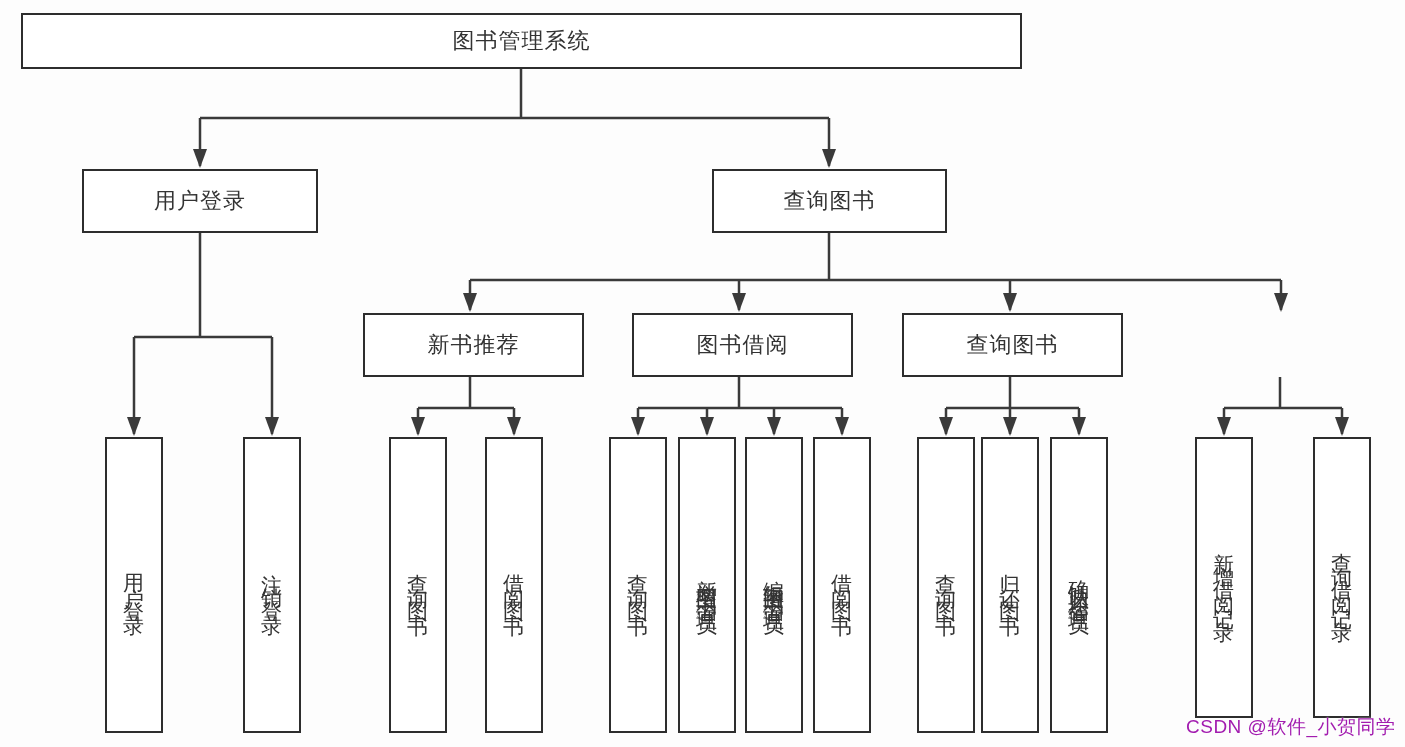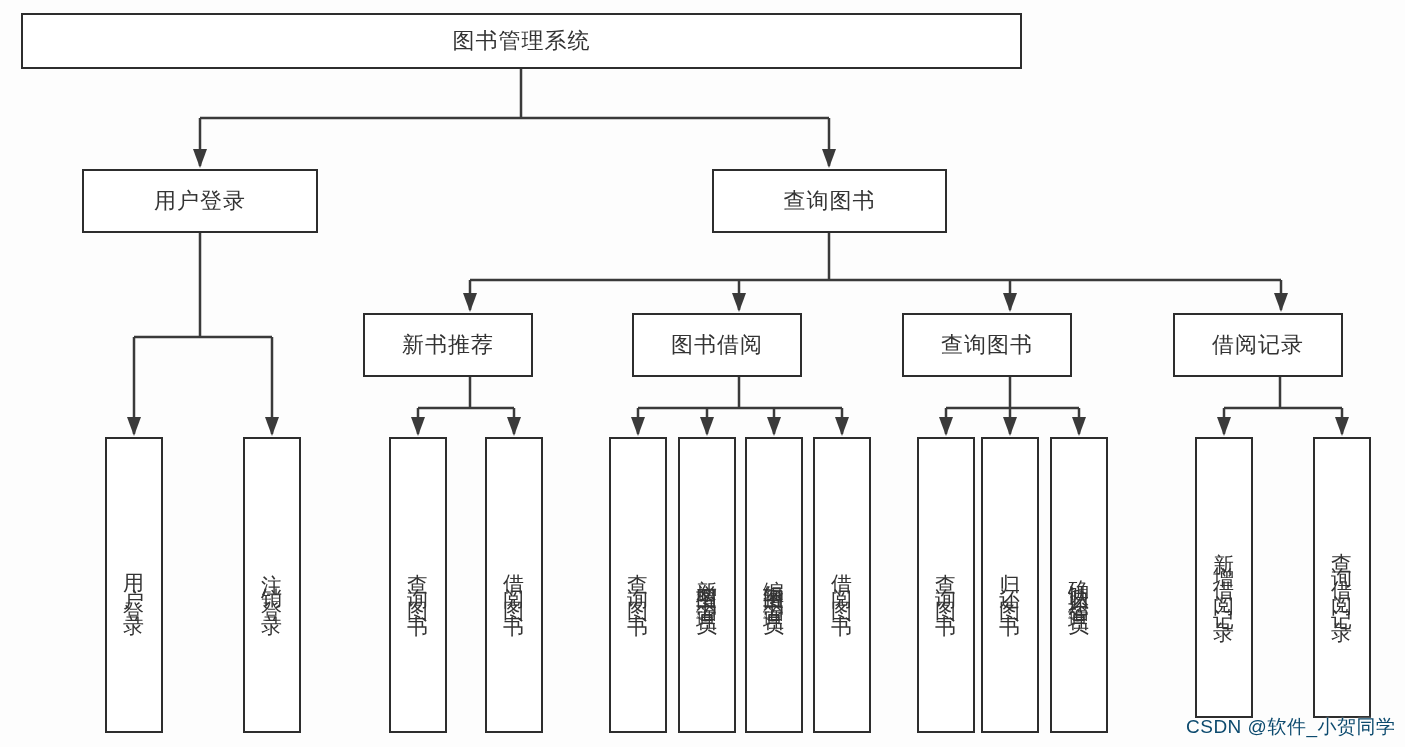--- a/index.html
+++ b/index.html
@@ -18,21 +18,21 @@
     border:2.5px solid #2d2d2d;
     display:flex;align-items:center;justify-content:center;
     color:#333333;
     font-size:22px;
     letter-spacing:1px;
     text-align:center;
   }
   .root{left:21px;top:13px;width:1001px;height:56px;}
   .n-user{left:82px;top:169px;width:236px;height:64px;}
   .n-book{left:712px;top:169px;width:235px;height:64px;}
-  .l2{top:313px;width:170px;height:64px;}
+  .l2{top:313px;width:221px;height:64px;}
   .n-g1{left:363px;}
   .n-g2{left:632px;text-align:right;}
   .n-g3{left:902px;}
   .n-g4{left:1173px;}
   .leaf{top:437px;width:58px;height:296px;font-size:21px;}
   .leaf .v{
     writing-mode:vertical-rl;
     text-orientation:mixed;
     letter-spacing:14px;
     line-height:1;
@@ -48,21 +48,21 @@
   .lf-3d{left:813px;}
   .lf-4a{left:917px;}
   .lf-4b{left:981px;}
   .lf-4c{left:1050px;}
   .lf-5a{left:1195px;height:281px;}
   .lf-5b{left:1313px;height:281px;}
   .watermark{
     position:absolute;
     left:1186px;top:714px;
     font-size:19px;
-    color:#0c4a6e;
+    color:#a21caf;
     letter-spacing:0.5px;
     text-shadow:0 0 2px #ffffff;
     white-space:nowrap;
   }
 </style>
 </head>
 <body>
 
 <div class="canvas">
 
@@ -110,21 +110,20 @@
   </svg>
 
   <div class="node root">图书管理系统</div>
 
   <div class="node n-user">用户登录</div>
   <div class="node n-book">查询图书</div>
 
   <div class="node l2 n-g1">新书推荐</div>
   <div class="node l2 n-g2">图书借阅</div>
   <div class="node l2 n-g3">查询图书</div>
-  <div class="node l2 n-g4">借阅记录</div>
 
   <div class="node leaf lf-1a">
     <span class="v">用户登录</span>
   </div>
   <div class="node leaf lf-1b">
     <span class="v">注销登录</span>
   </div>
 
   <div class="node leaf lf-2a">
     <span class="v">查询图书</span>

